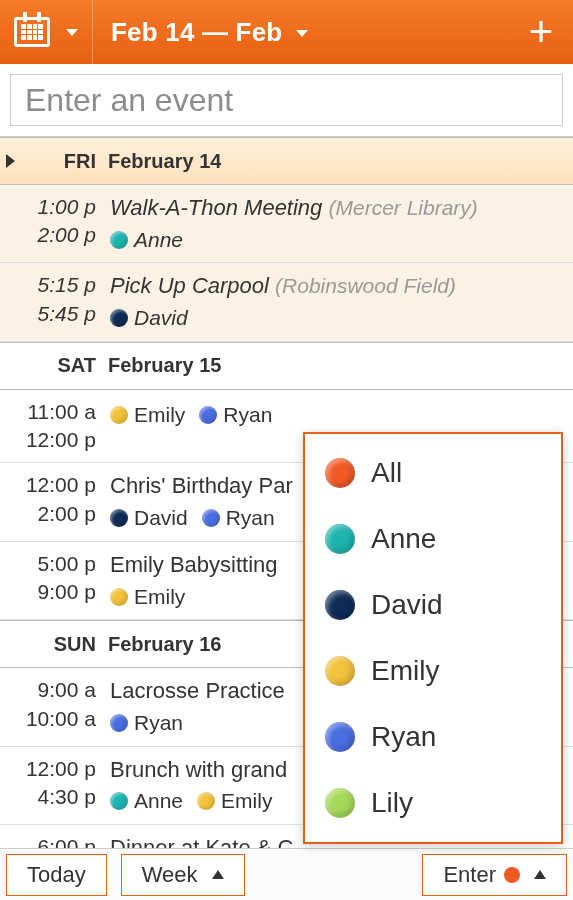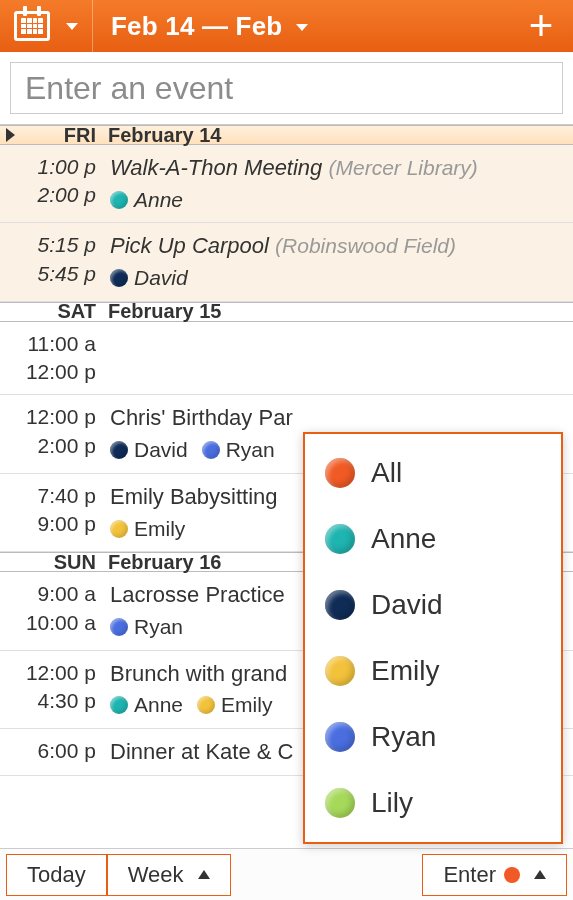--- a/index.html
+++ b/index.html
@@ -1,21 +1,21 @@
 <!DOCTYPE html>
 <html><head>
 <meta charset="utf-8">
 <style>
   * { box-sizing: border-box; margin: 0; padding: 0; }
   html, body { width: 573px; height: 900px; font-family: Arial, Helvetica, sans-serif; background: #fff; overflow: hidden; }
   .app { width: 573px; height: 900px; display: flex; flex-direction: column; position: relative; }
 
   
   .header {
-    height: 52px;
+    height: 64px;
     background: linear-gradient(#f47b29, #e85f12);
     display: flex;
     align-items: center;
     color: #fff;
     padding: 0 4px;
   }
   .hdr-left {
     display: flex; align-items: center; height: 100%;
     padding: 0 14px 0 10px;
     border-right: 1px solid rgba(255,255,255,0.35);
@@ -39,21 +39,21 @@
   
   .event-input-wrap { padding: 10px; background:#fff; border-bottom:1px solid #ccc; }
   .event-input {
     width: 100%; height: 52px; border: 1px solid #ccc; font-size: 32px; padding: 0 14px; color:#333;
   }
   .event-input::placeholder { color: #8c8c8c; }
 
   
   .list { flex:1; overflow: hidden; }
   .day-header {
-    display: flex; align-items: center; height: 20px;
+    display: flex; align-items: center; height: 48px;
     border-top: 1px solid #bbb; border-bottom: 1px solid #bbb;
     font-weight: 700; color: #333; font-size: 20px;
   }
   .day-header.today { background: linear-gradient(#fff0dc, #ffe1bd); }
   .arrow-col { width: 20px; display:flex; align-items:center; justify-content:center; }
   .arrow-right { width:0; height:0; border-top:7px solid transparent; border-bottom:7px solid transparent; border-left:9px solid #333; }
   .dow { width: 88px; text-align: right; padding-right: 12px; }
   .date { flex:1; }
 
   .event-row {
@@ -64,21 +64,21 @@
     width: 110px; text-align: right; padding-right: 14px; color:#333; font-size:21px; line-height:1.35;
   }
   .body-col { flex:1; font-size:22px; color:#333; line-height:1.35; }
   .loc { color:#999; font-size:21px; }
   .people { margin-top:2px; }
   .dot { display:inline-block; width:18px; height:18px; border-radius:50%; vertical-align:-2px; margin-right:6px; box-shadow: inset -2px -2px 4px rgba(0,0,0,0.15), inset 2px 2px 3px rgba(255,255,255,0.4); }
   .person { display:inline-block; margin-right:14px; font-size:21px; color:#333; }
 
   
   .bottom-bar {
-    height: 52px; display:flex; align-items:center; padding:0 6px;
+    height: 52px; display:flex; align-items:center; gap:14px; padding:0 6px;
     border-top:1px solid #ccc; background:#fcfcfc;
   }
   .btn {
     height:42px; border:1.5px solid #e85f12; background:#fff; color:#333; font-size:22px;
     padding:0 20px; display:flex; align-items:center; gap:8px; cursor:pointer;
   }
   .btn .dot-sm { width:16px; height:16px; border-radius:50%; display:inline-block; }
 
   
   .popup {
@@ -161,35 +161,36 @@
         <div class="arrow-col"></div>
         <div class="dow">SAT</div>
         <div class="date">February 15</div>
       </div>
       <div class="event-row">
         <div class="time-col">
           <div>11:00 a</div>
           <div>12:00 p</div>
         </div>
         <div class="body-col">
+          <div class="people"><span class="person"><span class="dot" style="background:#f3c23b"></span>Emily</span><span class="person"><span class="dot" style="background:#4a6ee0"></span>Ryan</span></div>
         </div>
       </div>
       <div class="event-row">
         <div class="time-col">
           <div>12:00 p</div>
           <div>2:00 p</div>
         </div>
         <div class="body-col">
           <div><span>Chris' Birthday Par</span></div>
           <div class="people"><span class="person"><span class="dot" style="background:#0f2c57"></span>David</span><span class="person"><span class="dot" style="background:#4a6ee0"></span>Ryan</span></div>
         </div>
       </div>
       <div class="event-row">
         <div class="time-col">
-          <div>7:40 p</div>
+          <div>5:00 p</div>
           <div>9:00 p</div>
         </div>
         <div class="body-col">
           <div><span>Emily Babysitting</span></div>
           <div class="people"><span class="person"><span class="dot" style="background:#f3c23b"></span>Emily</span></div>
         </div>
       </div>
       <div class="day-header">
         <div class="arrow-col"></div>
         <div class="dow">SUN</div>

